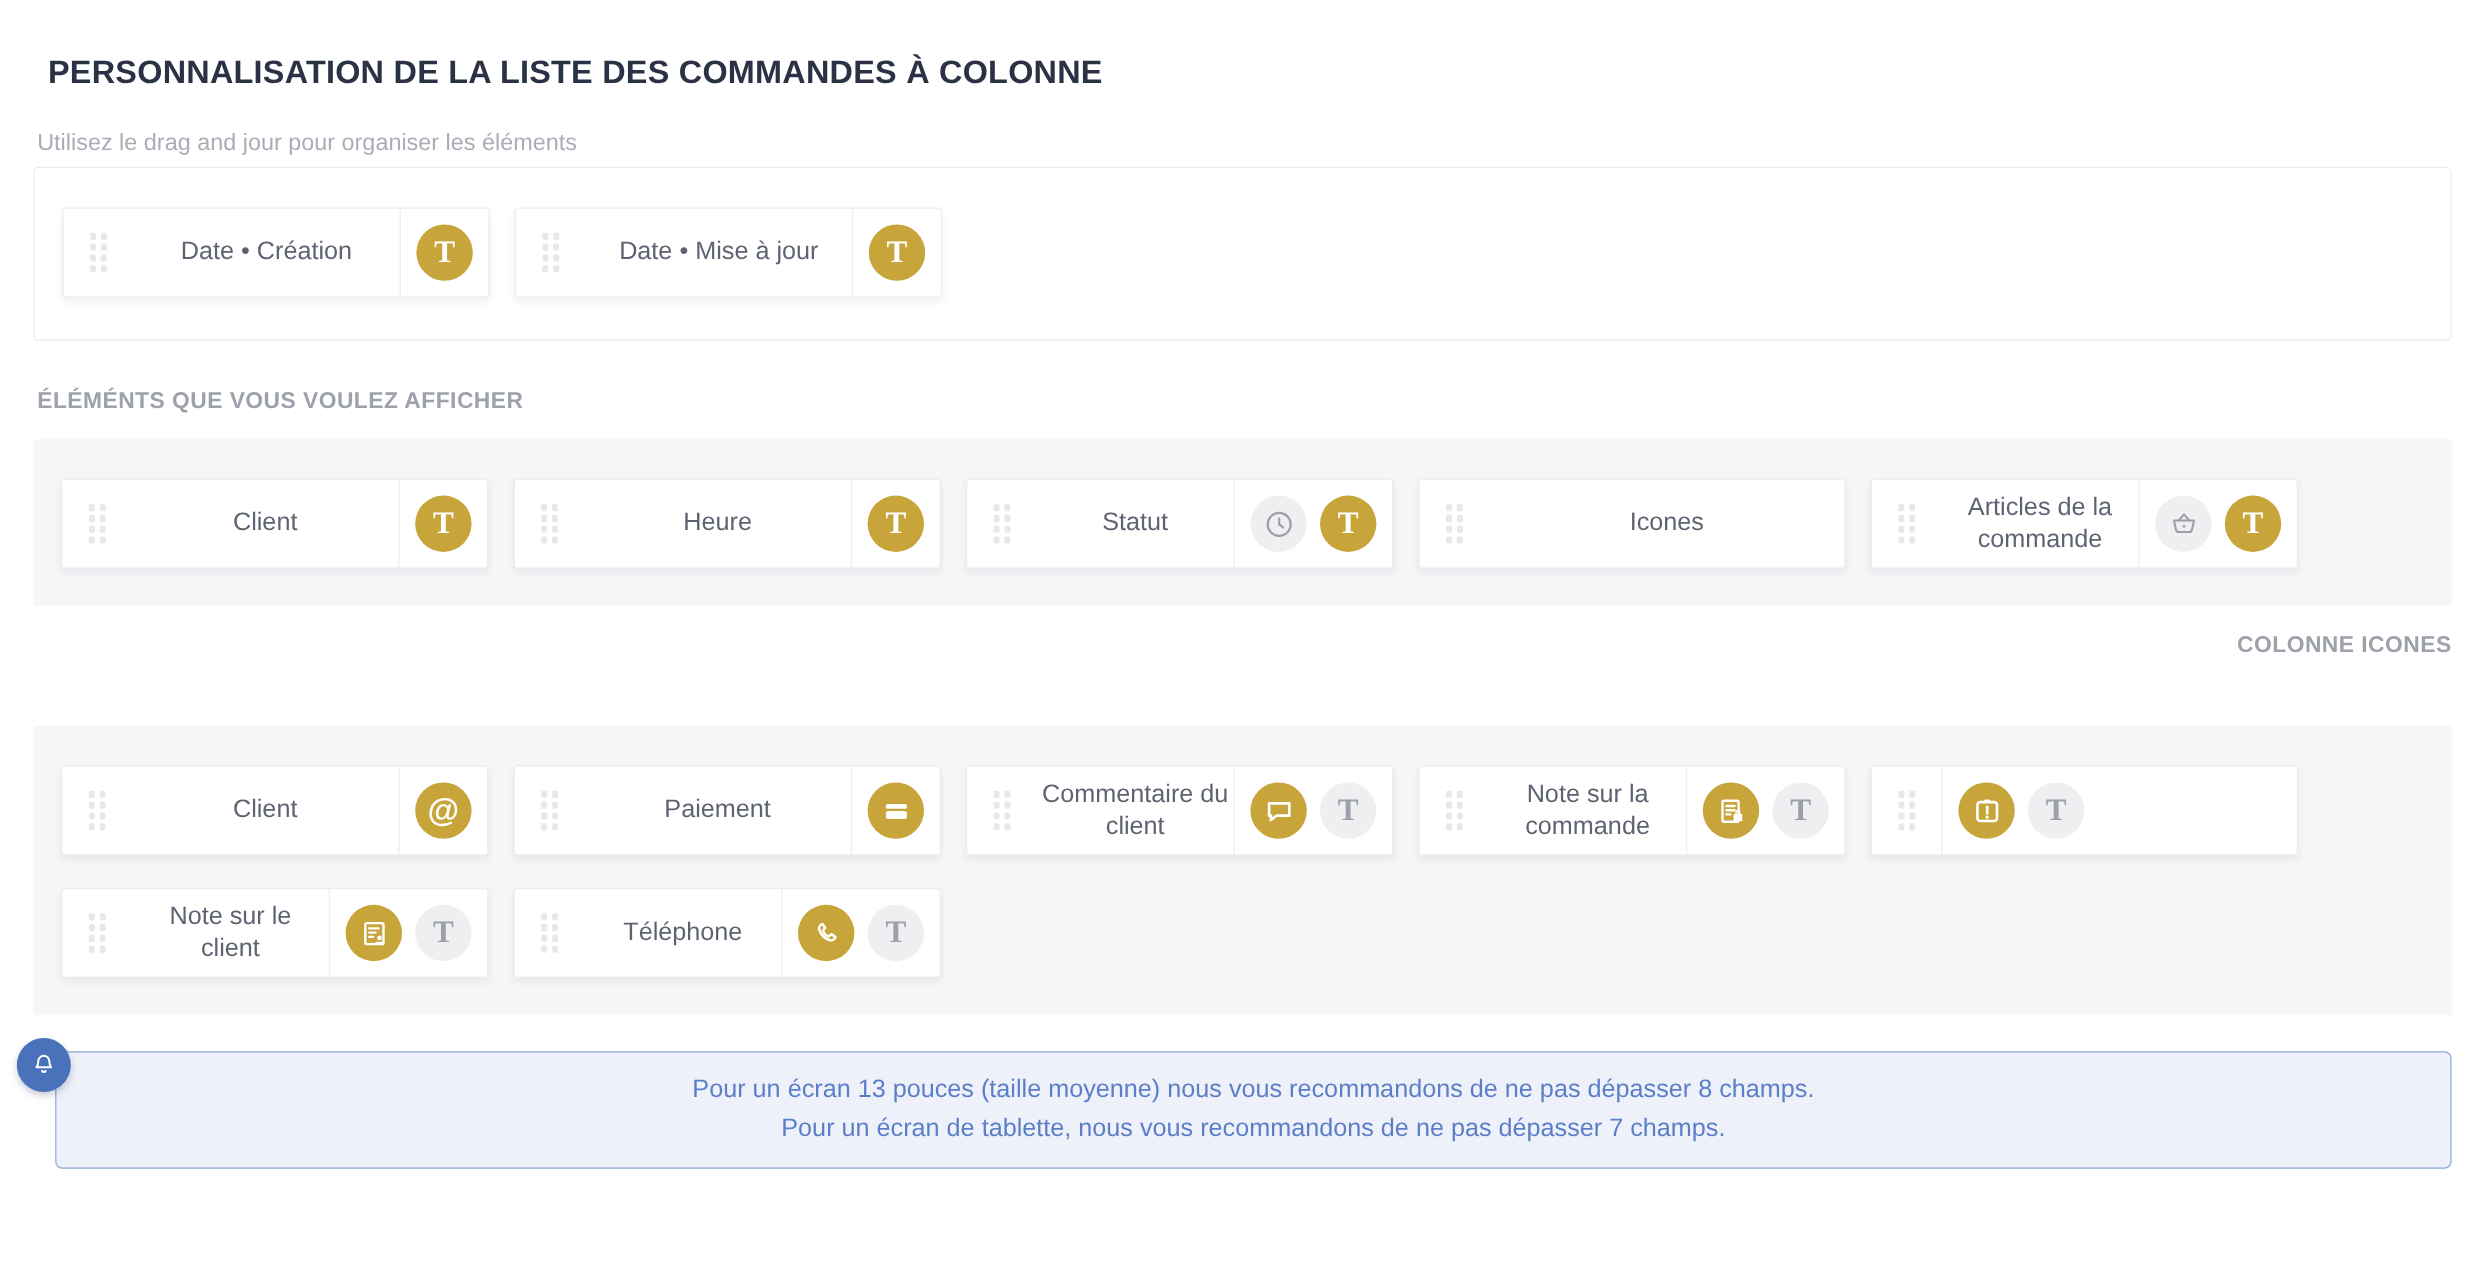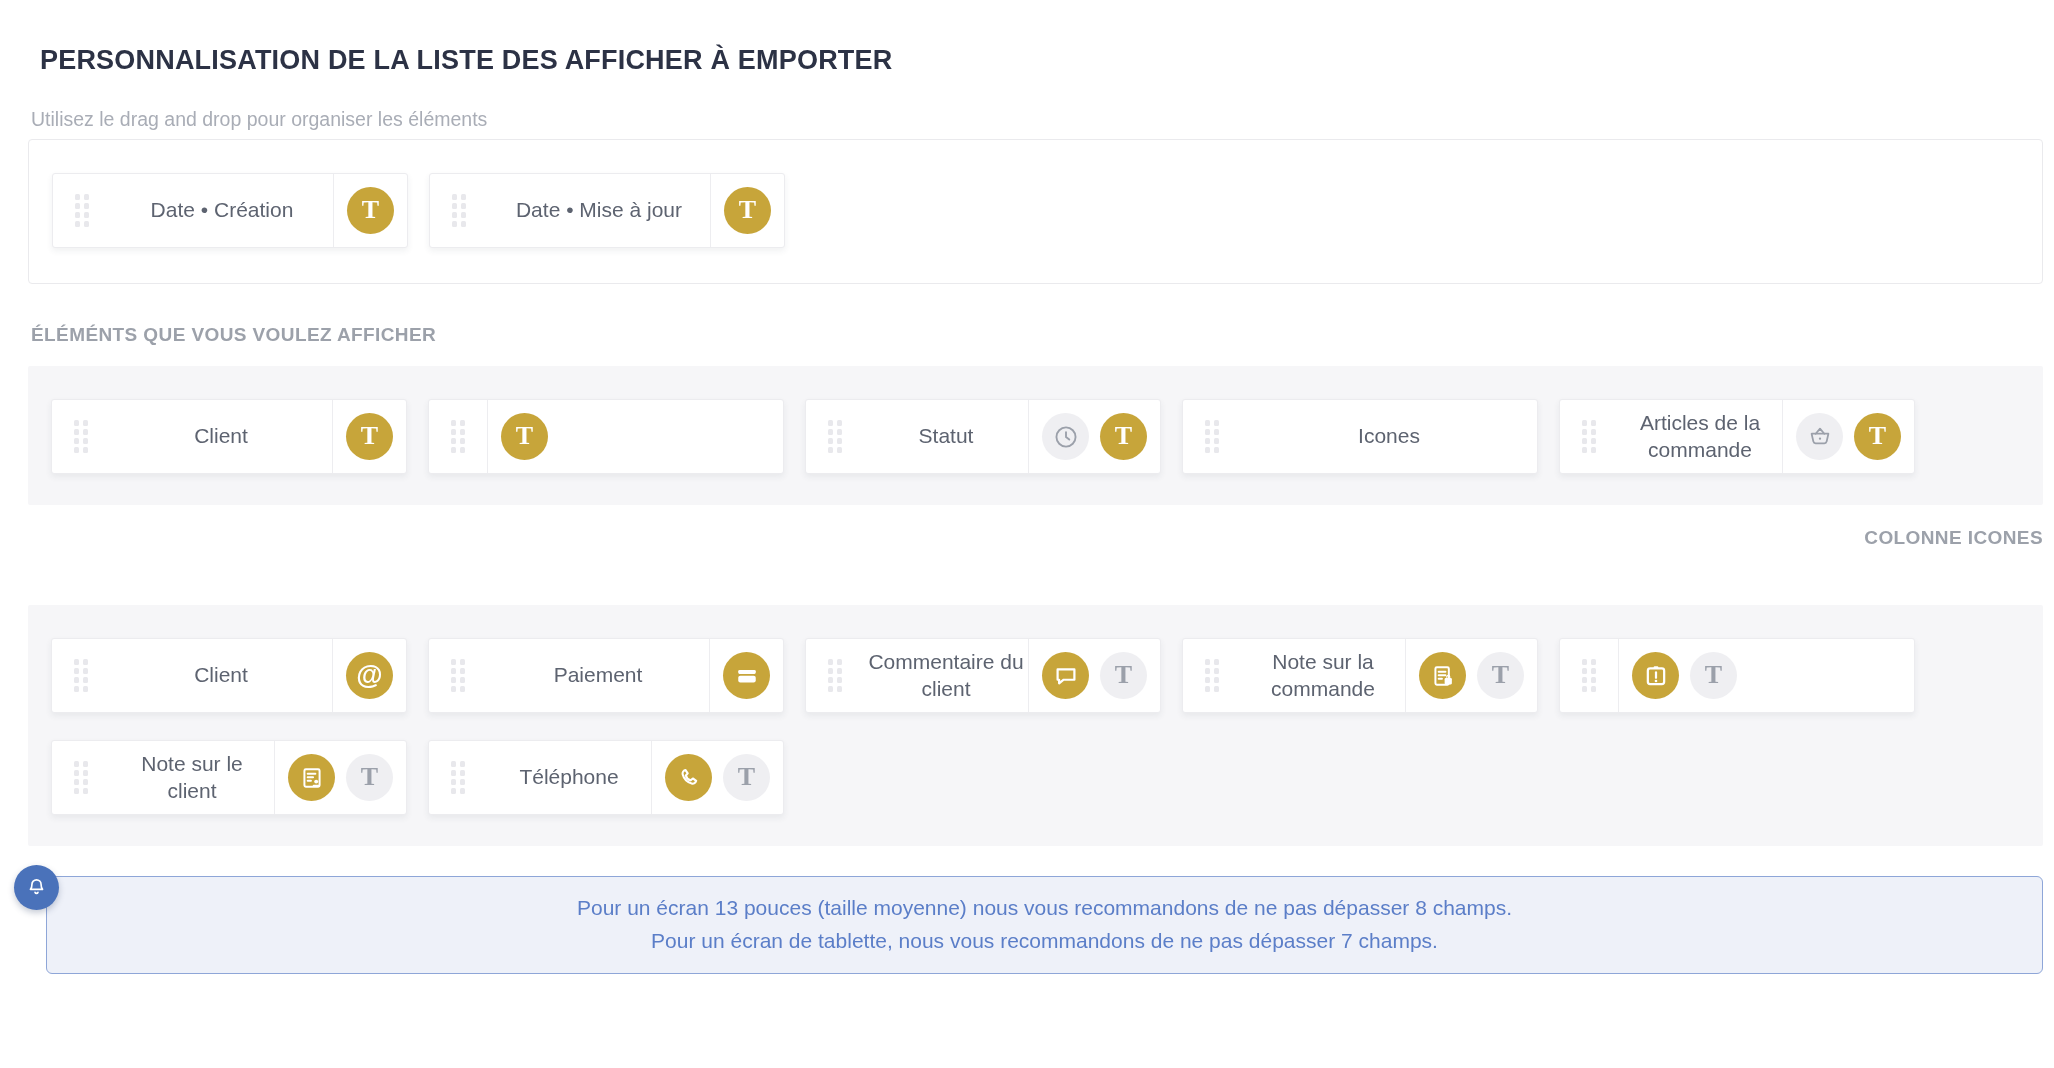--- a/index.html
+++ b/index.html
@@ -57,22 +57,22 @@
     background:#4a72ba;color:#fff;display:flex;align-items:center;justify-content:center;
     box-shadow:0 3px 6px rgba(30,50,90,.25);
   }
   svg{display:block;}
 </style>
 </head>
 <body>
 
 <div class="wrap">
 
-  <h1 class="page-title">PERSONNALISATION DE LA LISTE DES AFFICHER À EMPORTER</h1>
-  <div class="subtitle">Utilisez le drag and drop pour organiser les éléments</div>
+  <h1 class="page-title">PERSONNALISATION DE LA LISTE DES COMMANDES À COLONNE</h1>
+  <div class="subtitle">Utilisez le drag and jour pour organiser les éléments</div>
 
   <div class="dropzone">
     <div class="cards">
 
       <div class="card">
         <span class="handle">
             <span class="dots">
               <i></i>
               <i></i>
               <i></i>
@@ -149,20 +149,21 @@
               <i></i>
               <i></i>
               <i></i>
               <i></i>
               <i></i>
               <i></i>
               <i></i>
               <i></i>
             </span>
           </span>
+        <span class="label">Heure</span>
         <span class="iconzone">
           <span class="circ gold">
               <span class="tletter">T</span>
             </span>
         </span>
       </div>
 
       <div class="card">
         <span class="handle">
             <span class="dots">

